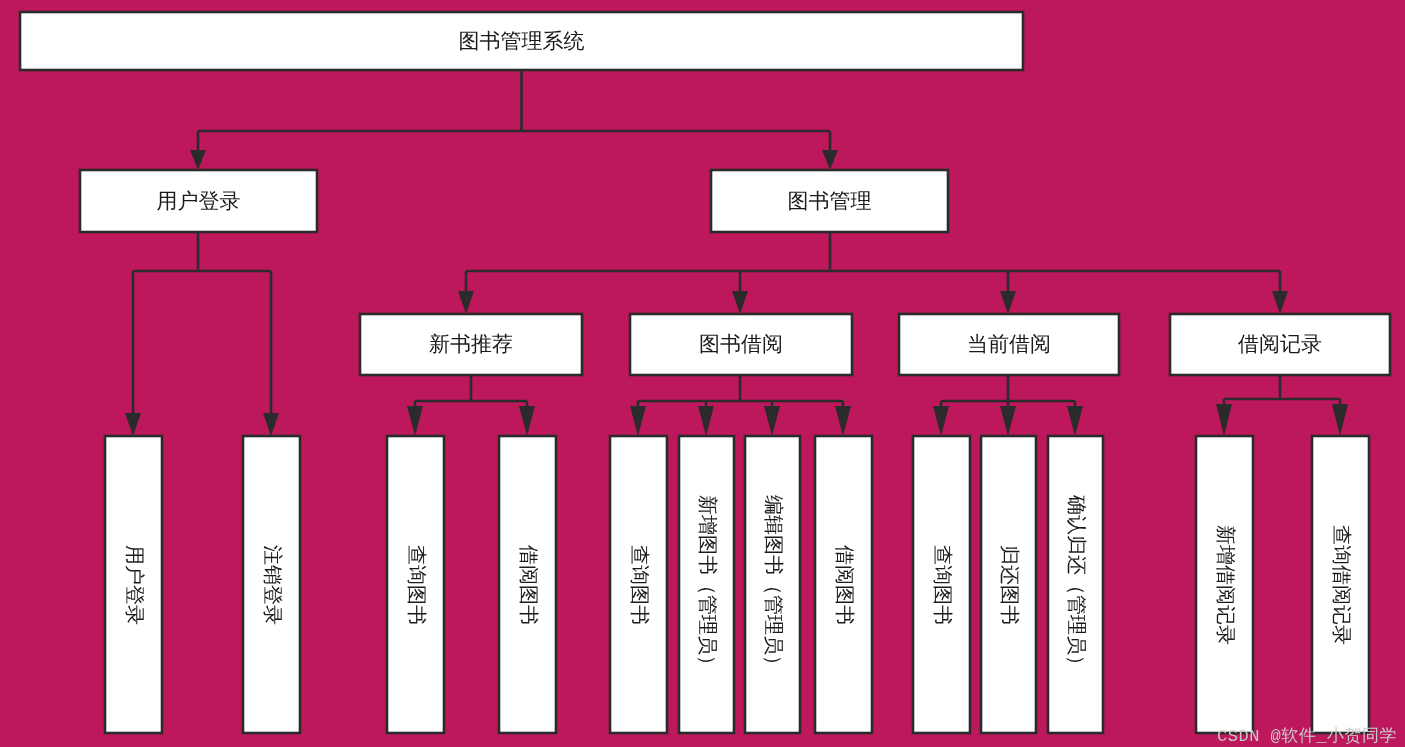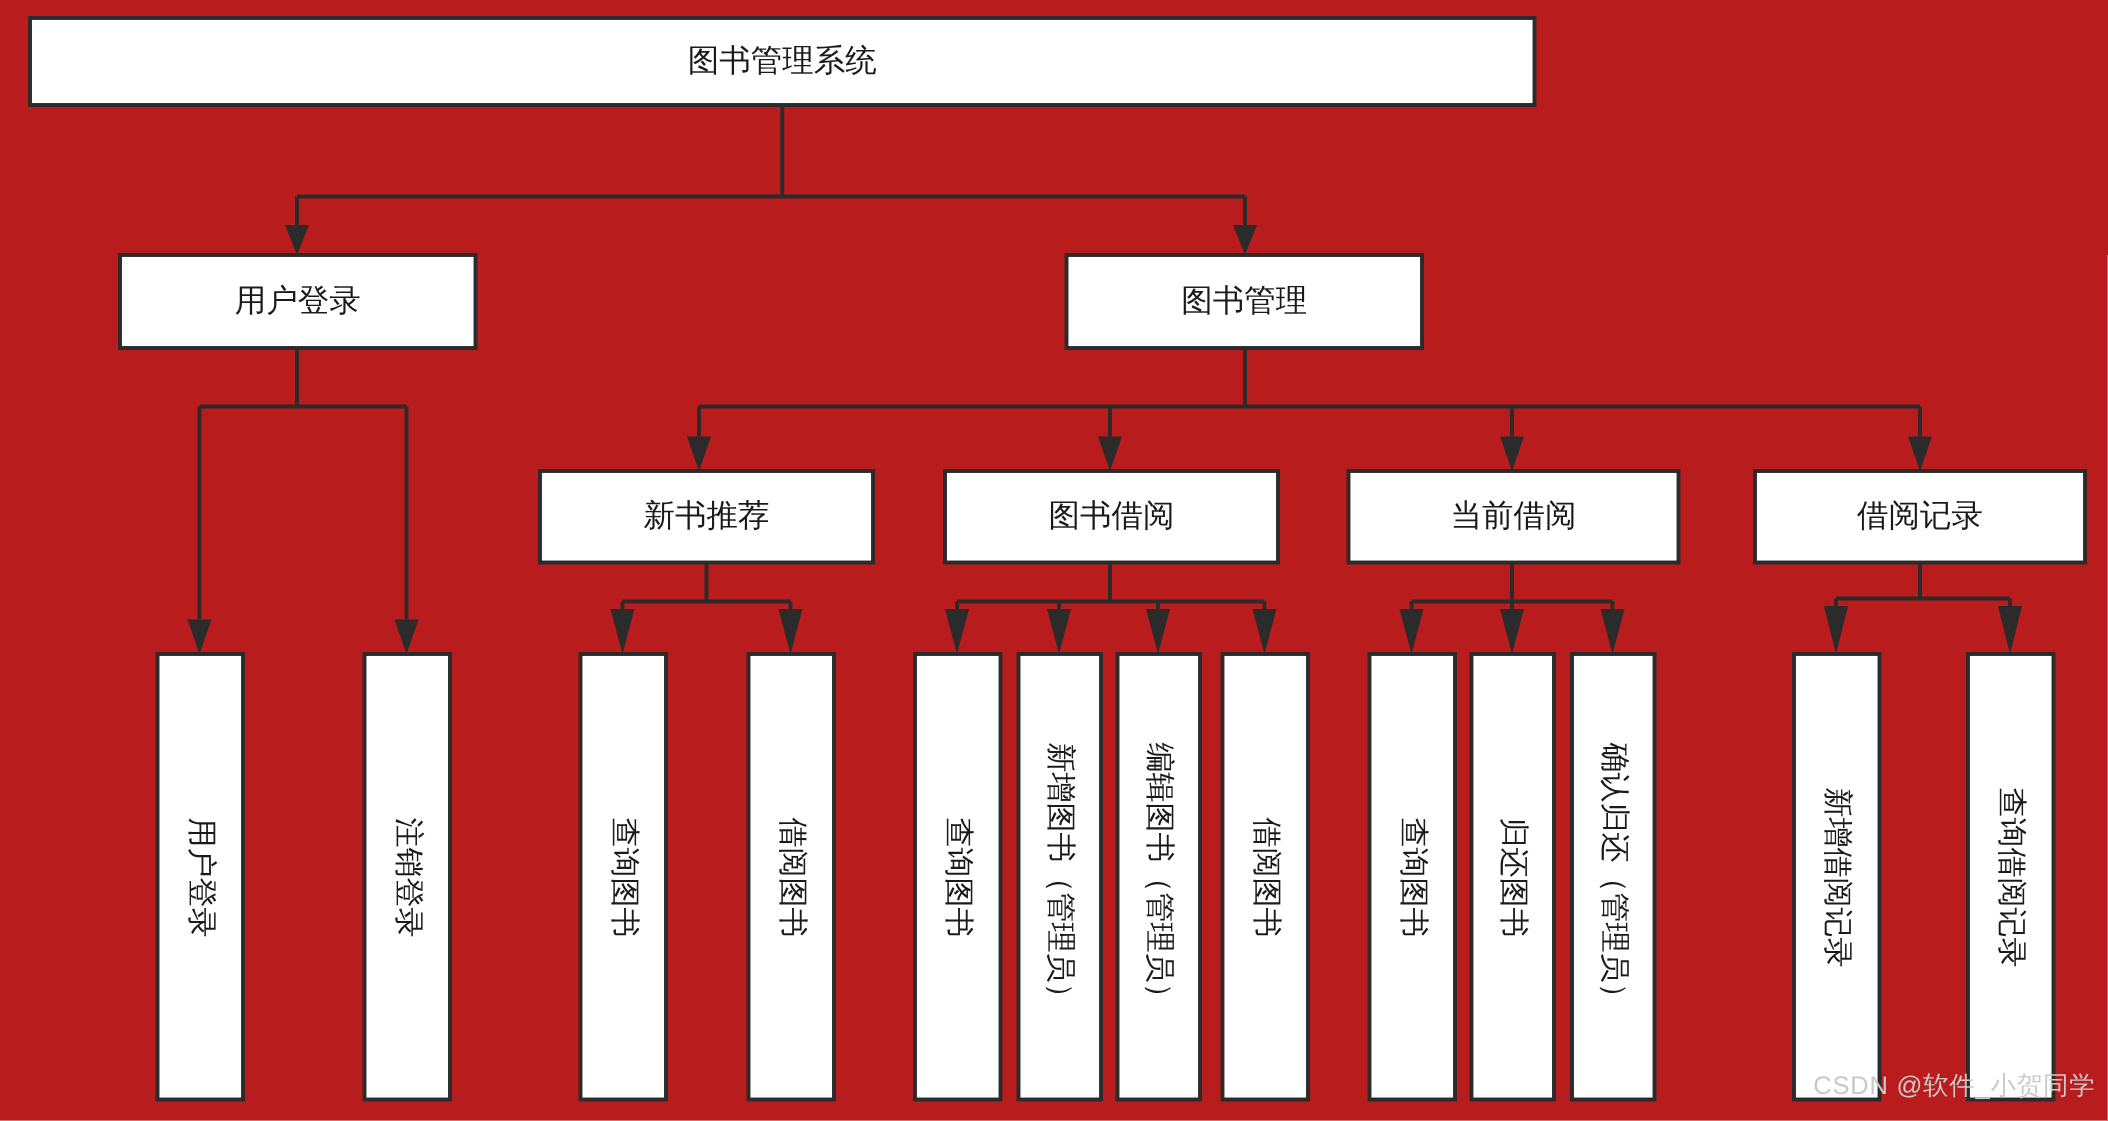--- a/index.html
+++ b/index.html
@@ -11,21 +11,21 @@
   body {
     width: 1405px;
     height: 747px;
     font-family: "Liberation Sans", "DejaVu Sans", sans-serif;
     overflow: hidden;
   }
   #diagram-root {
     position: relative;
     width: 1405px;
     height: 747px;
-    background: #b91c1c;
+    background: #be185d;
   }
   svg.diagram-canvas {
     position: absolute;
     left: 0;
     top: 0;
     width: 1405px;
     height: 747px;
   }
   .node-rect {
     fill: #ffffff;
@@ -52,22 +52,22 @@
   }
   .node-label-h {
     font-size: 21px;
   }
   .leaf-label-v {
     font-size: 20px;
   }
   .watermark-text {
     position: absolute;
     right: 8px;
-    bottom: 12px;
-    font-family: Liberation Sans, sans-serif;
+    bottom: 0;
+    font-family: Liberation Mono, monospace;
     font-size: 17px;
     color: #c9c9c9;
     letter-spacing: 0.5px;
     user-select: none;
     pointer-events: none;
     white-space: nowrap;
     text-align: center;
   }
 </style>
 </head>

